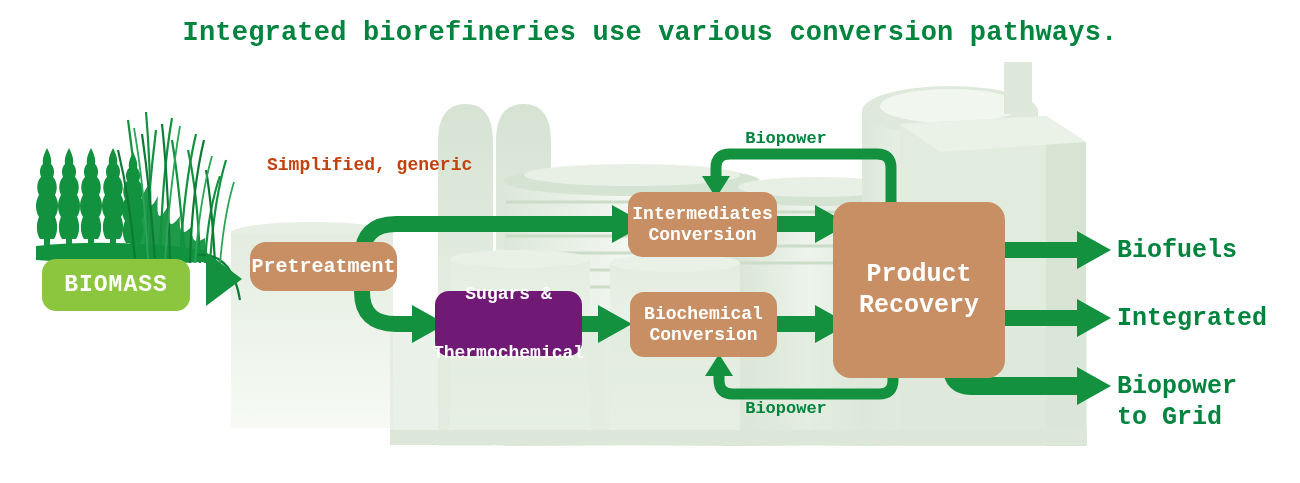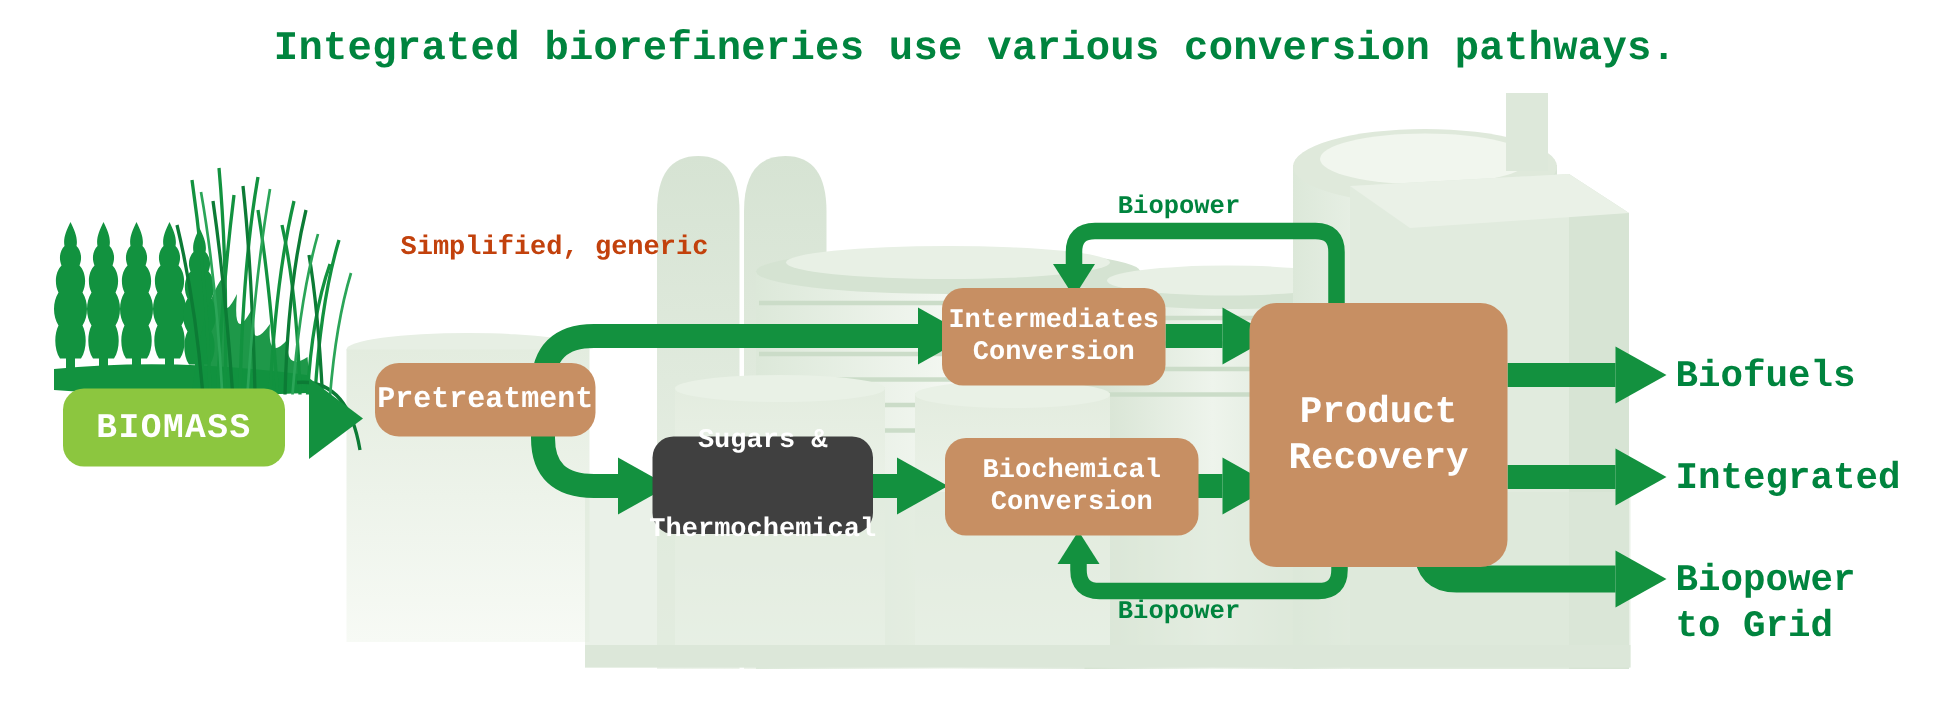--- a/index.html
+++ b/index.html
@@ -15,26 +15,26 @@
   }
   .annotation{
     left:267px;top:155px;font-size:18px;font-weight:bold;line-height:20px;color:#c2410c;
   }
   .node{
     display:flex;flex-direction:column;align-items:center;justify-content:center;
     color:#ffffff;font-weight:bold;text-align:center;line-height:1.15;
   }
   .tan{background:#C78F63;}
   .lime{background:#8CC63F;}
-  .lime2{background:#404040;gap:38px;}
+  .lime2{background:#701a75;gap:38px;}
   .node-biomass{left:42px;top:259px;width:148px;height:52px;border-radius:14px;font-size:23px;letter-spacing:1px;}
   .node-pretreatment{left:250px;top:242px;width:147px;height:49px;border-radius:16px;font-size:20px;}
   .node-sugars{left:435px;top:291px;width:147px;height:65px;border-radius:14px;font-size:18px;}
   .node-thermochemical{left:628px;top:192px;width:149px;height:65px;border-radius:14px;font-size:18px;}
-  .node-biochemical{left:630px;top:292px;width:169px;height:65px;border-radius:14px;font-size:18px;}
+  .node-biochemical{left:630px;top:292px;width:147px;height:65px;border-radius:14px;font-size:18px;}
   .node-recovery{left:833px;top:202px;width:172px;height:176px;border-radius:18px;font-size:25px;line-height:31px;}
   .loop-label{
     width:160px;text-align:center;font-size:17px;font-weight:bold;color:#00843E;
   }
   .loop-label-top{left:706px;top:129px;}
   .loop-label-bottom{left:706px;top:399px;}
   .output-label{
     font-size:25px;font-weight:bold;color:#00843E;line-height:31px;white-space:nowrap;
   }
   .out-biofuels{left:1117px;top:235px;text-align:right;}

